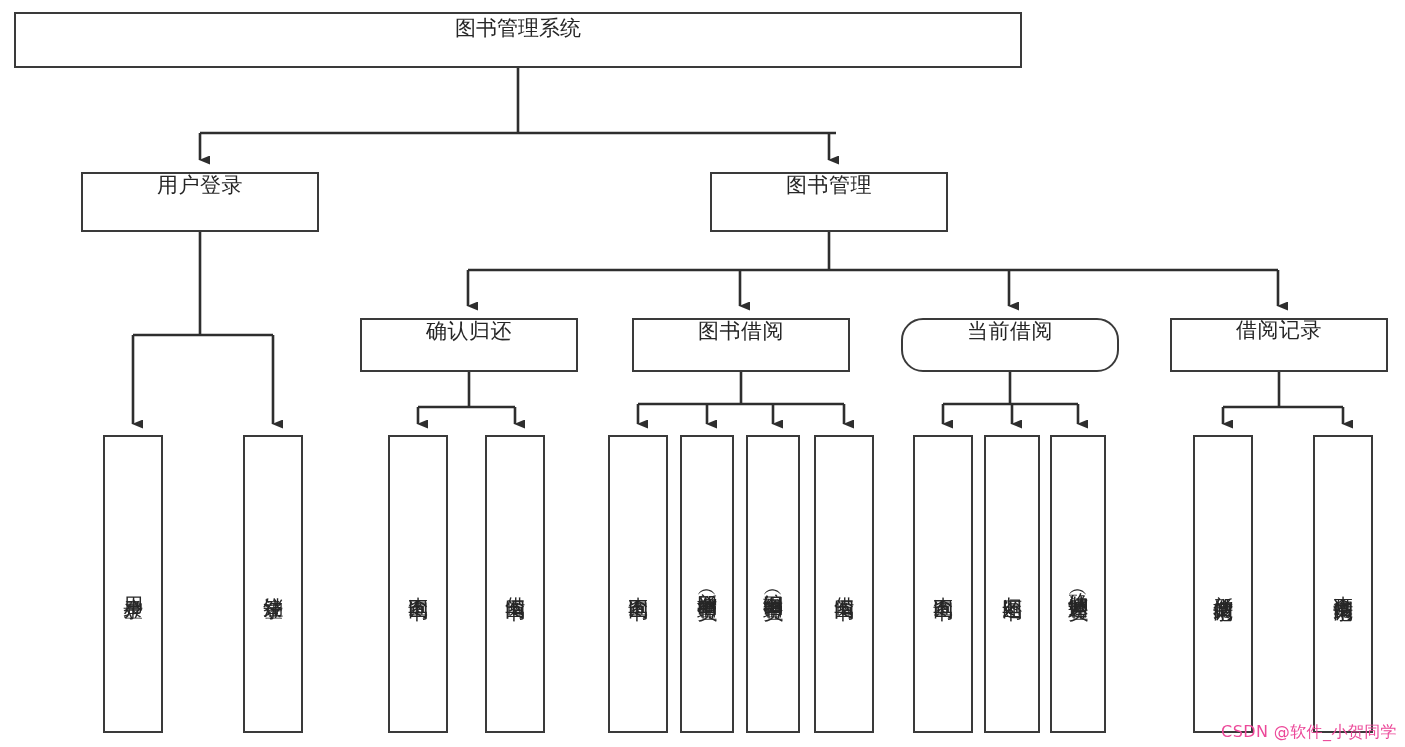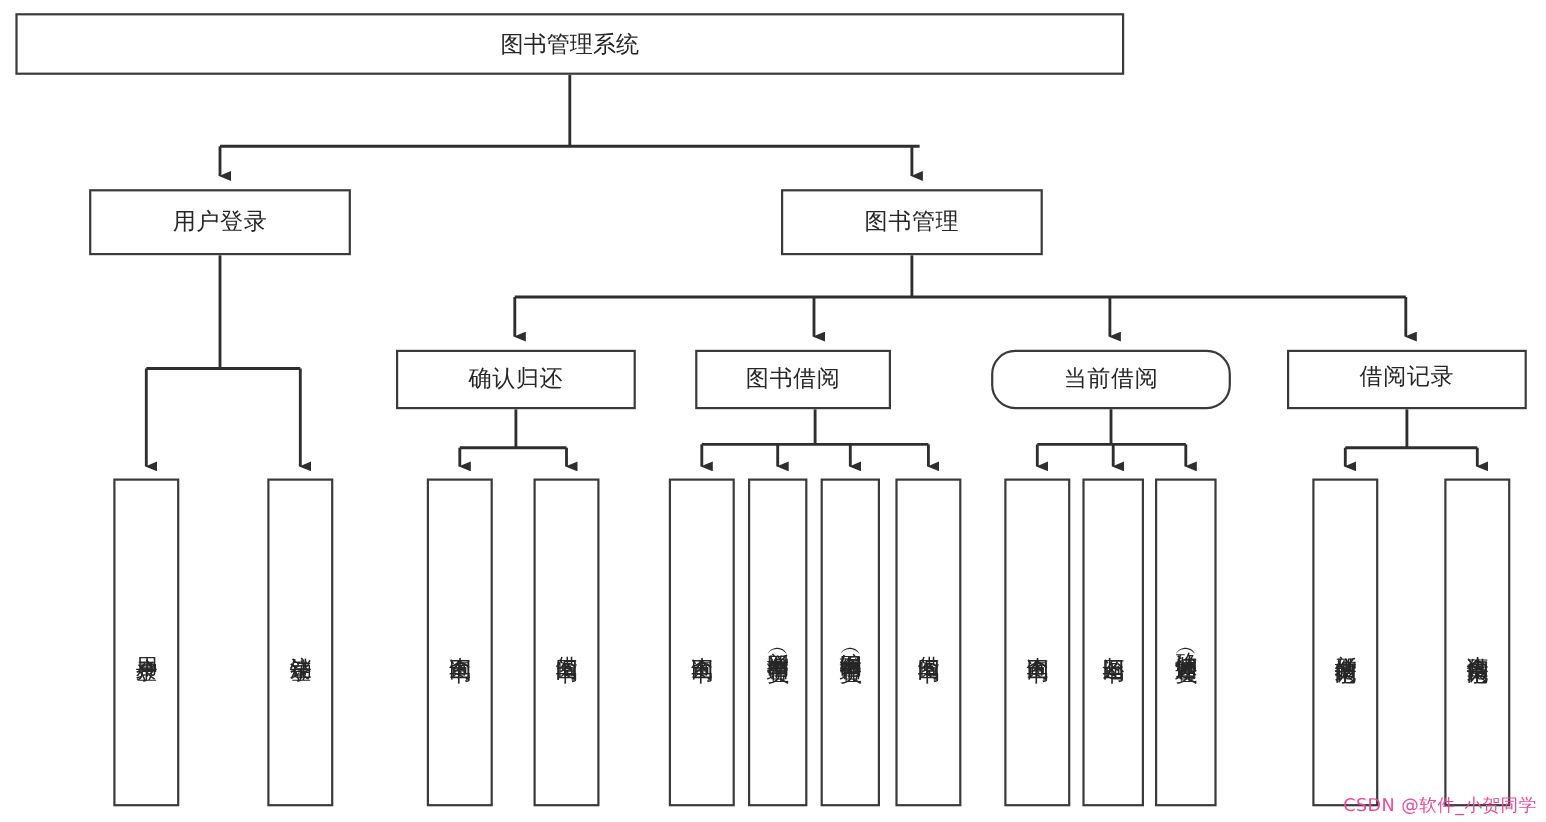--- a/index.html
+++ b/index.html
@@ -24,21 +24,20 @@
     width: 1405px;
     height: 747px;
     pointer-events: none;
   }
   .node {
     position: absolute;
     box-sizing: border-box;
     border: 2.5px solid #3a3a3a;
     background: #ffffff;
     display: flex;
-    align-items: center;
     justify-content: center;
     color: #262626;
   }
   .node.h {
     font-size: 21px;
     letter-spacing: 0.5px;
     line-height: 1.1;
   }
   .node.root {
     font-size: 21px;
@@ -130,21 +129,21 @@
   <div class="node h" style="left:81px; top:172px; width:238px; height:60px;">
     <span>用户登录</span>
   </div>
   <div class="node h" style="left:710px; top:172px; width:238px; height:60px;">
     <span>图书管理</span>
   </div>
 
   <div class="node h" style="left:360px; top:318px; width:218px; height:54px;">
     <span>确认归还</span>
   </div>
-  <div class="node h" style="left:632px; top:318px; width:178px; height:54px;">
+  <div class="node h" style="left:632px; top:318px; width:218px; height:54px;">
     <span>图书借阅</span>
   </div>
   <div class="node h" style="left:901px; top:318px; width:218px; height:54px;border-radius:22px;">
     <span>当前借阅</span>
   </div>
   <div class="node h" style="left:1170px; top:318px; width:218px; height:54px;font-family:Liberation Mono, monospace;">
     <span>借阅记录</span>
   </div>
 
   <div class="node v" style="left:103px; top:435px; width:60px; height:298px;">

